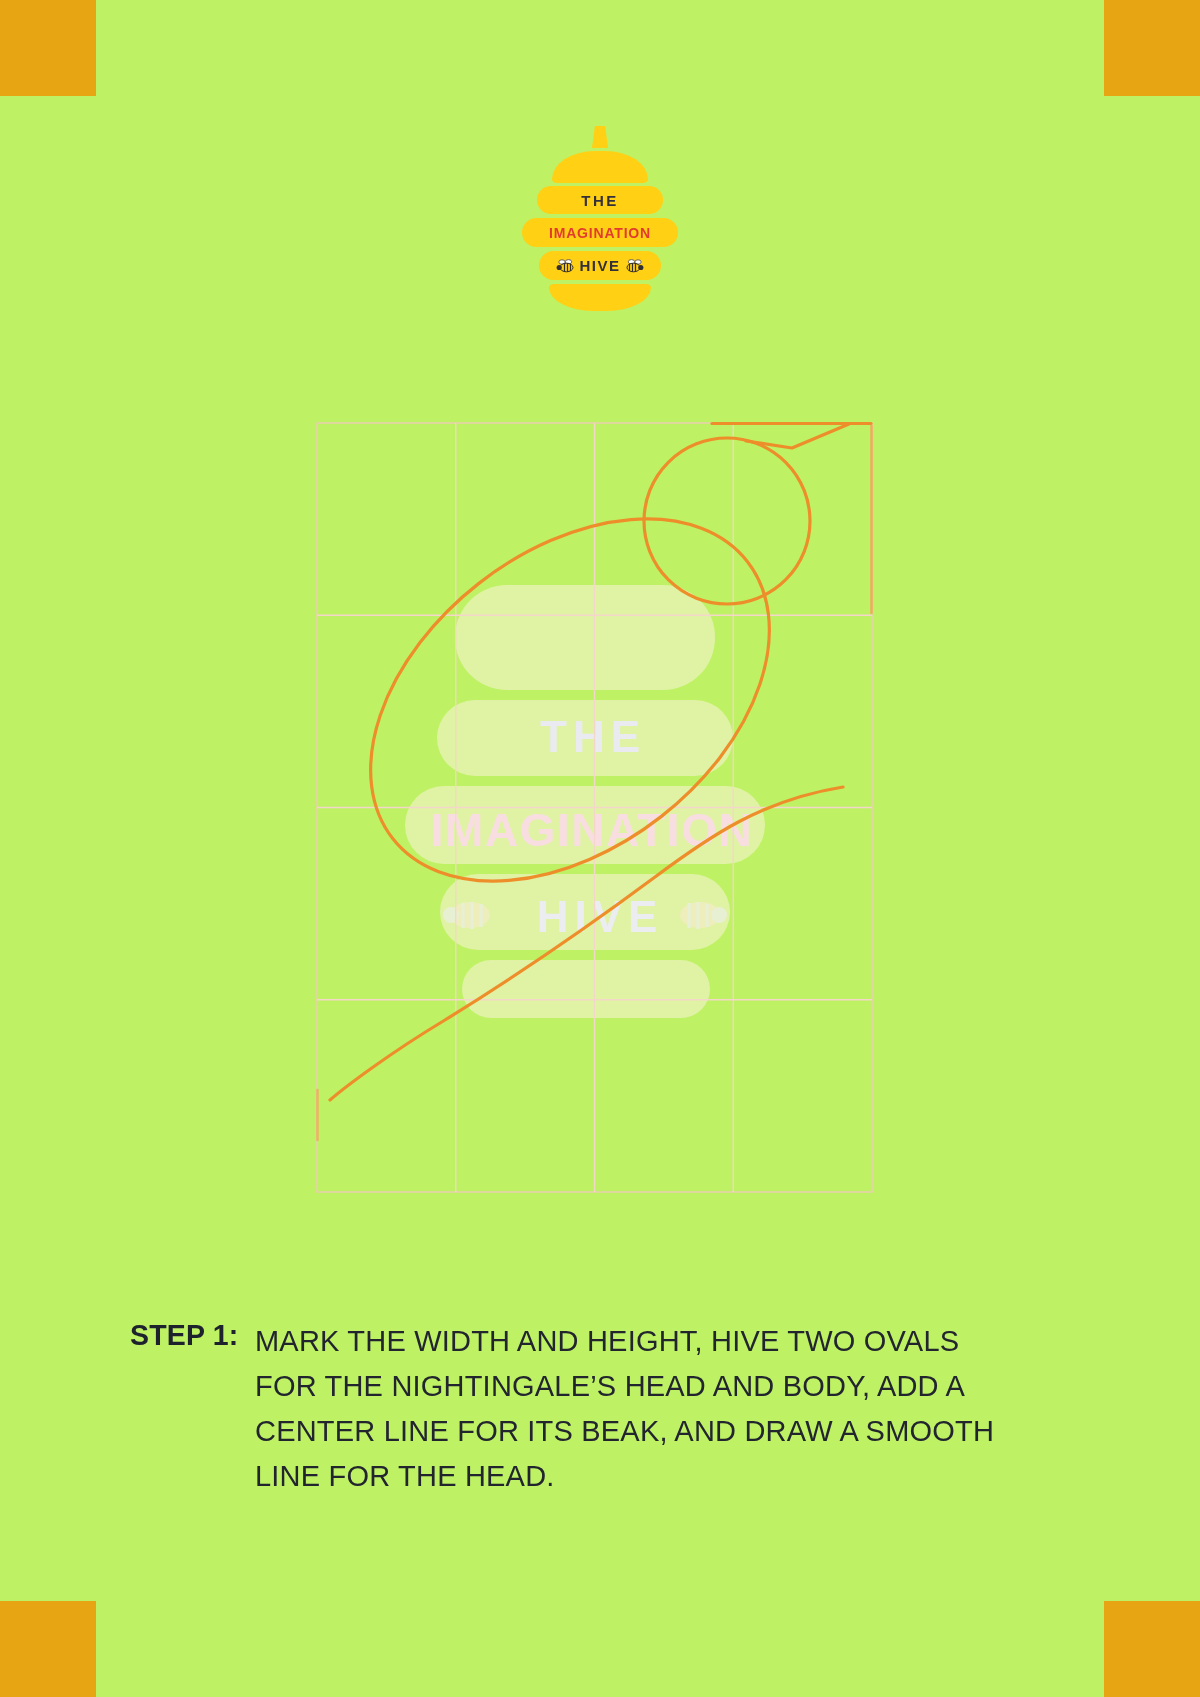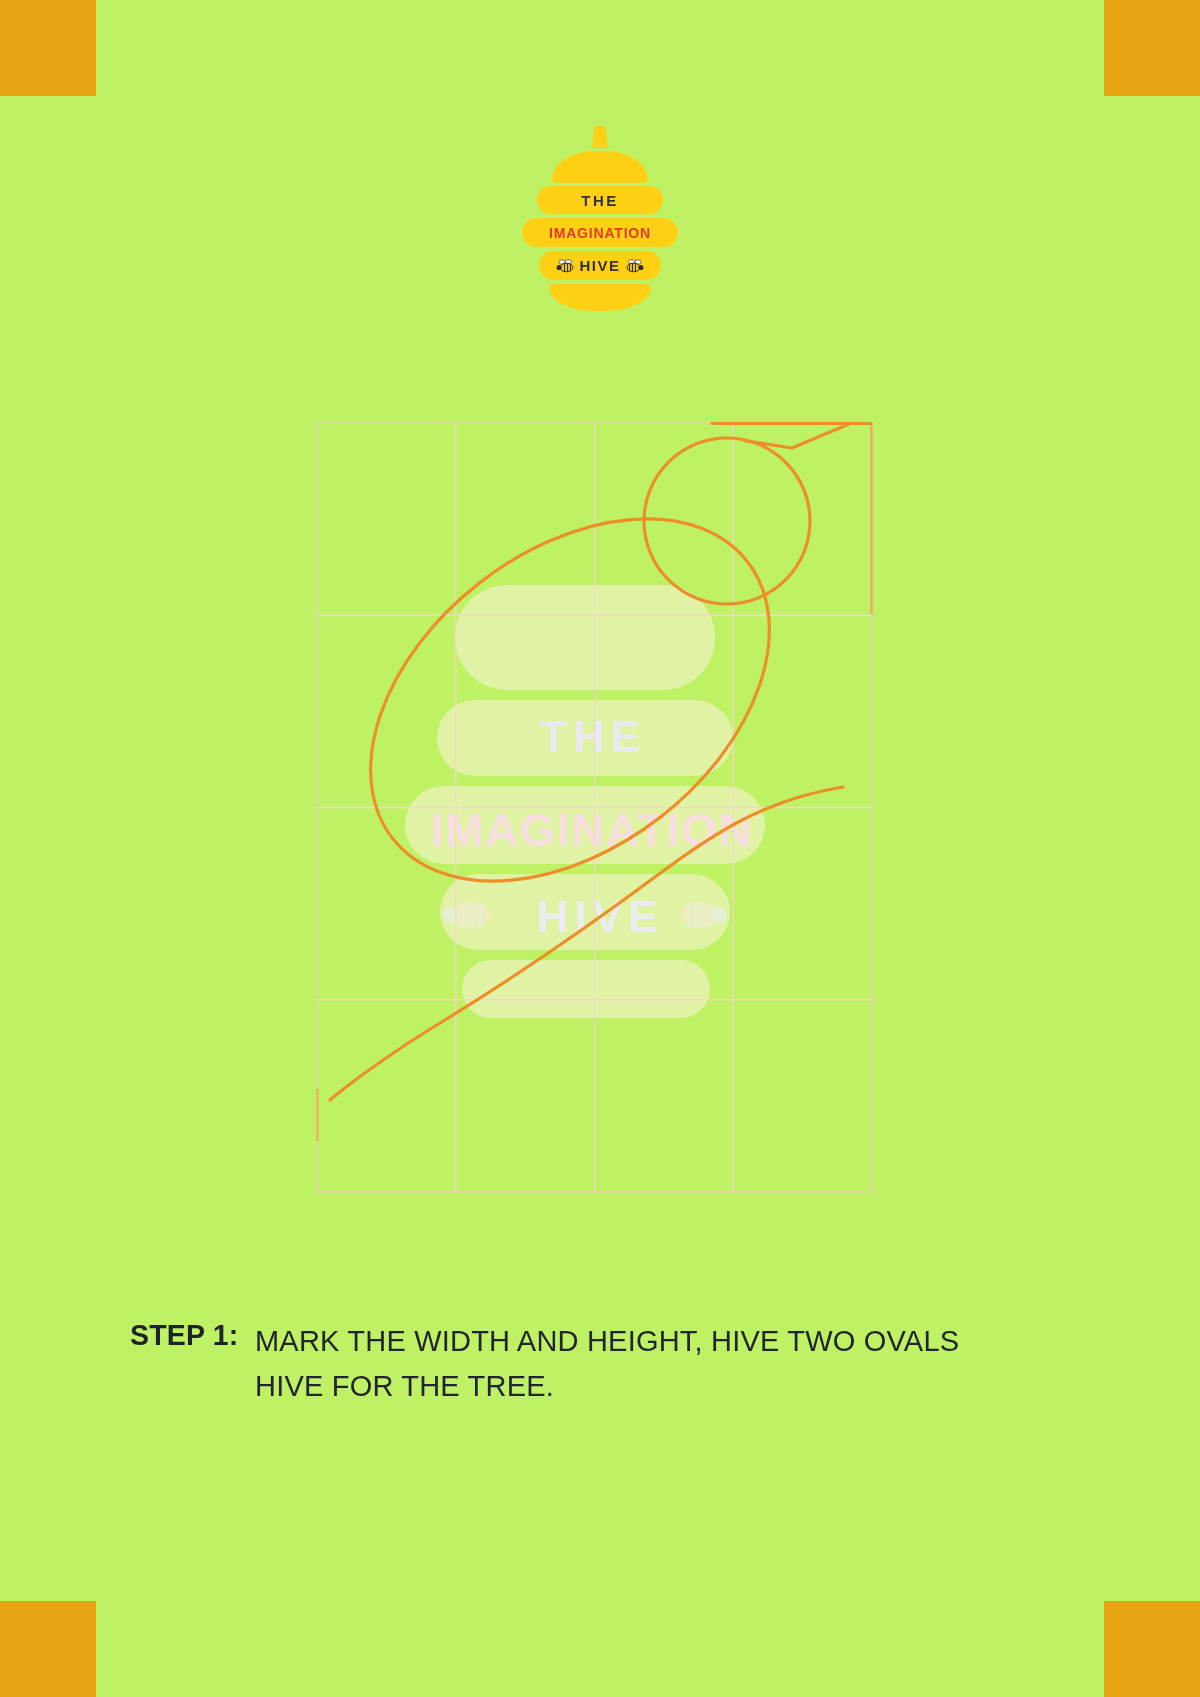--- a/index.html
+++ b/index.html
@@ -143,16 +143,18 @@
                C 505 983, 585 929, 655 877
                C 710 836, 762 800, 843 787"></path>
       <line x1="311" y1="1191.5" x2="489" y2="1191.5" stroke="url(#fade-right)" opacity="0.9"></line>
       <line x1="317.5" y1="1090" x2="317.5" y2="1140" stroke="#F1A458" stroke-width="2.6" opacity="0.75"></line>
     </g>
   </svg>
 
   <div id="step-label">STEP 1:</div>
   <div id="step-lines">
     <div class="step-line">MARK THE WIDTH AND HEIGHT, HIVE TWO OVALS</div>
-    <div class="step-line">HIVE FOR THE TREE.</div>
+    <div class="step-line">FOR THE NIGHTINGALE’S HEAD AND BODY, ADD A</div>
+    <div class="step-line">CENTER LINE FOR ITS BEAK, AND DRAW A SMOOTH</div>
+    <div class="step-line">LINE FOR THE HEAD.</div>
   </div>
 
 </div>
 
 </body></html>

